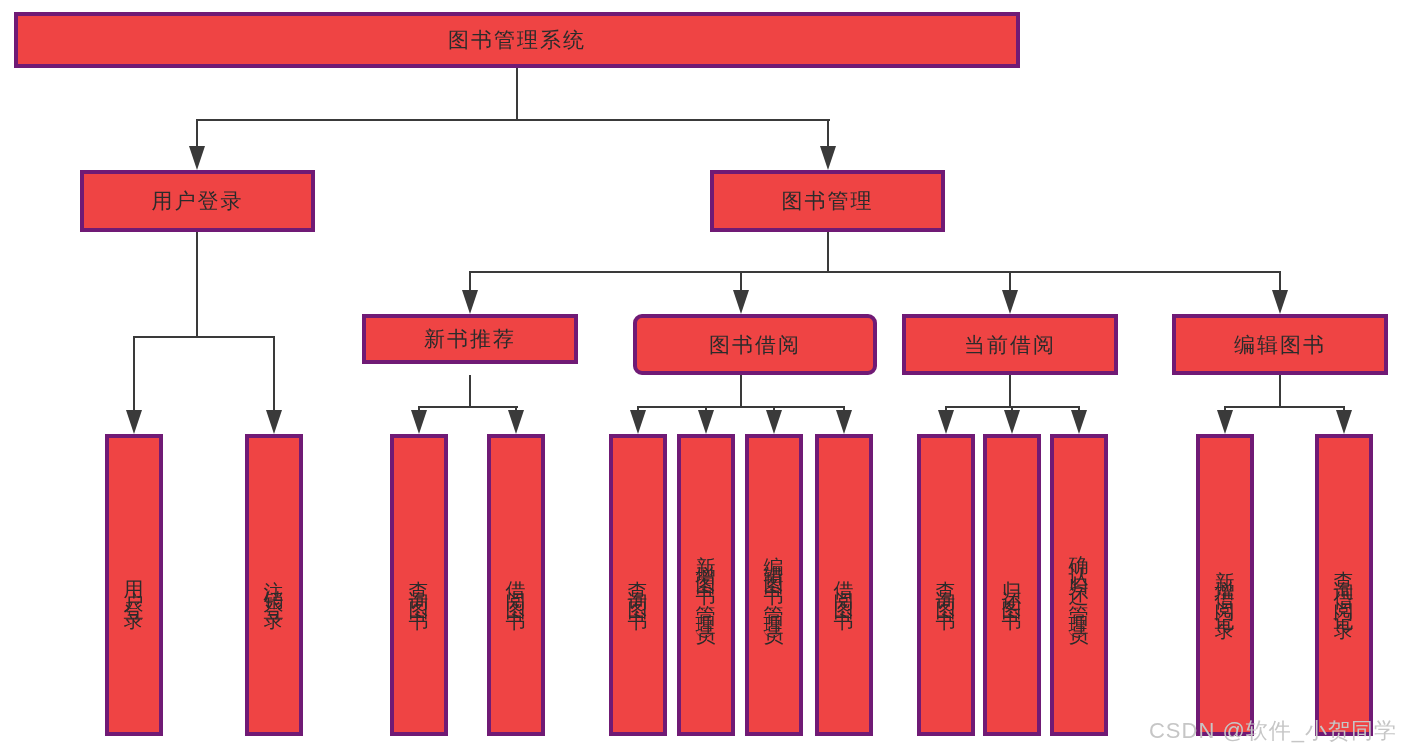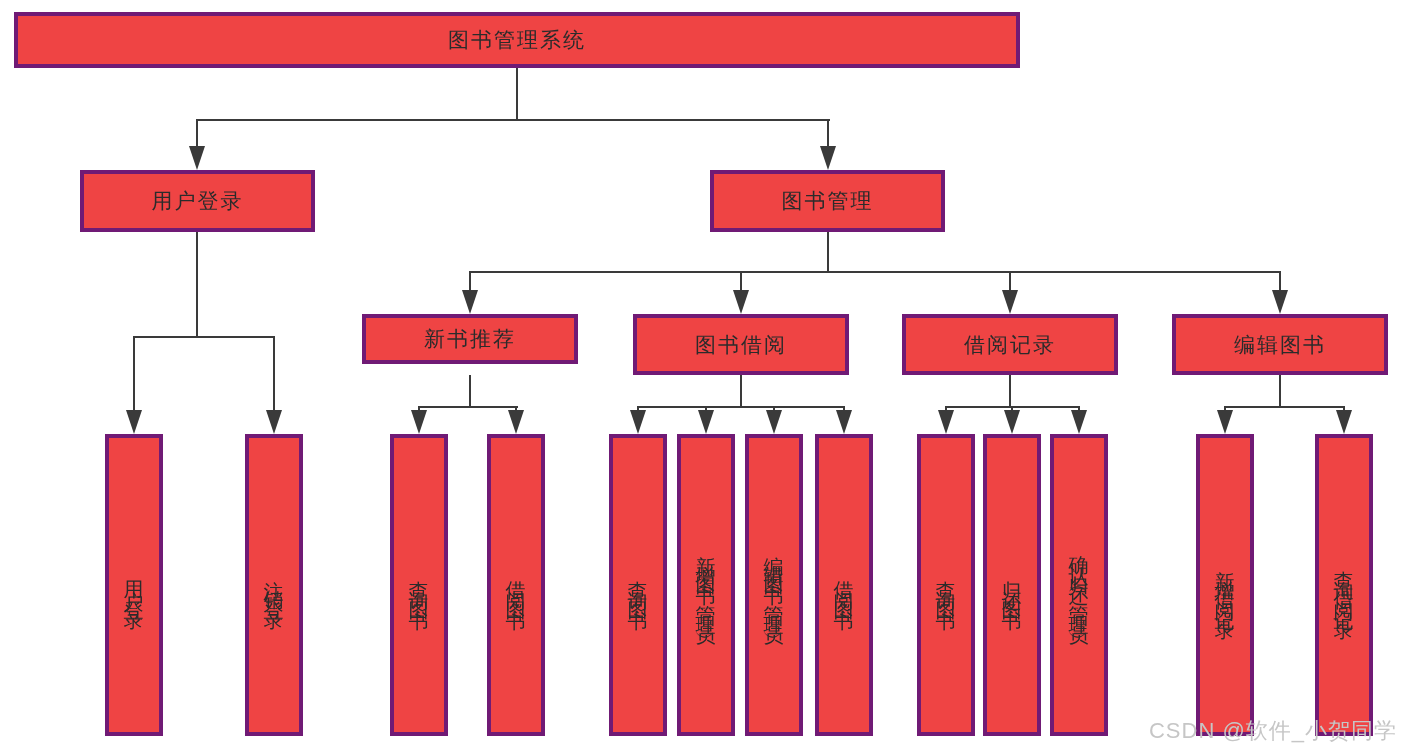--- a/index.html
+++ b/index.html
@@ -60,22 +60,22 @@
   <div class="vline" style="left:469px; top:271px; width:2px; height:22px;"></div>
   <div class="arrow" style="left:462px; top:290px;"></div>
   <div class="vline" style="left:740px; top:271px; width:2px; height:22px;"></div>
   <div class="arrow" style="left:733px; top:290px;"></div>
   <div class="vline" style="left:1009px; top:271px; width:2px; height:22px;"></div>
   <div class="arrow" style="left:1002px; top:290px;"></div>
   <div class="vline" style="left:1279px; top:271px; width:2px; height:22px;"></div>
   <div class="arrow" style="left:1272px; top:290px;"></div>
 
   <div class="box" style="left:362px; top:314px; width:216px; height:50px;">新书推荐</div>
-  <div class="box" style="left:633px; top:314px; width:216px; height:61px;">图书借阅</div>
-  <div class="box" style="left:902px; top:314px; width:216px; height:61px;">借阅记录</div>
+  <div class="box" style="left:633px; top:314px; width:244px; height:61px;border-radius:9px;">图书借阅</div>
+  <div class="box" style="left:902px; top:314px; width:216px; height:61px;">当前借阅</div>
   <div class="box" style="left:1172px; top:314px; width:216px; height:61px;">编辑图书</div>
 
   <div class="vline" style="left:469px; top:375px; width:2px; height:33px;"></div>
   <div class="hline" style="left:418px; top:406px; width:100px; height:2px;"></div>
   <div class="vline" style="left:418px; top:406px; width:2px; height:6px;"></div>
   <div class="arrow" style="left:411px; top:410px;"></div>
   <div class="vline" style="left:515px; top:406px; width:2px; height:6px;"></div>
   <div class="arrow" style="left:508px; top:410px;"></div>
 
   <div class="vline" style="left:740px; top:375px; width:2px; height:33px;"></div>

